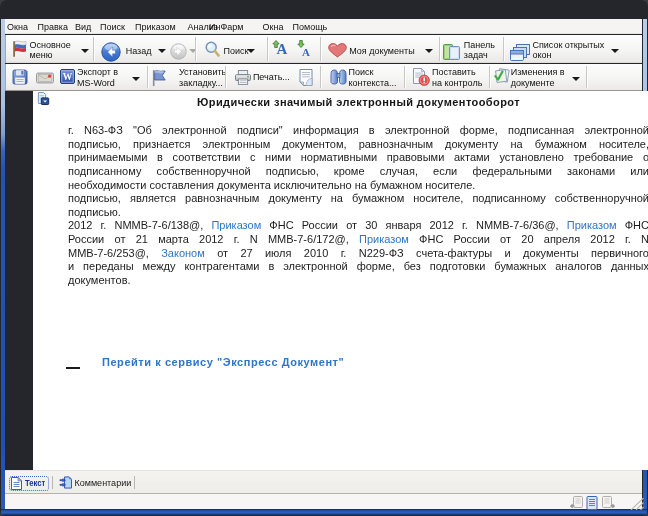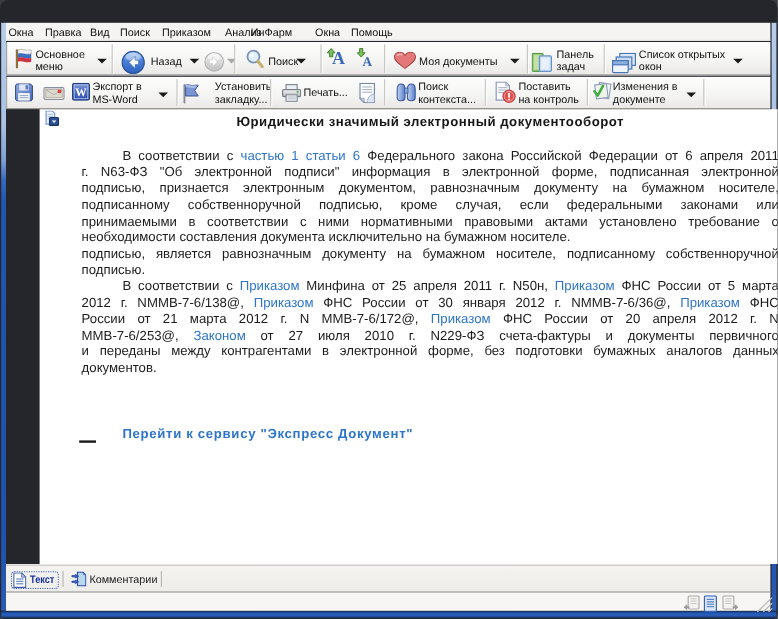--- a/index.html
+++ b/index.html
@@ -279,29 +279,27 @@
     <svg id="docicon" width="14" height="13" viewBox="0 0 14 13">
       <path d="M2.4 0.5 L7.6 0.5 L9.6 2.5 L9.6 11.5 L2.4 11.5 Z" fill="#eaf1fa" stroke="#7a9ac8"></path>
       <rect x="3.6" y="3" width="4.6" height="0.8" fill="#a9c0dd"></rect>
       <rect x="3.6" y="4.8" width="4.6" height="0.8" fill="#a9c0dd"></rect>
       <rect x="3.6" y="6.6" width="4.6" height="0.8" fill="#a9c0dd"></rect>
       <rect x="5.3" y="5.9" width="7.4" height="6.6" rx="0.8" fill="#2a5298" stroke="#16305e"></rect>
       <path d="M7.2 8.4 L11 8.4 L9.1 10.4 Z" fill="#fff"></path>
     </svg>
     <div id="doctitle">Юридически значимый электронный документооборот</div>
     <div class="body">
-      <div class="jline ind">В соответствии с <a class="lnk">частью 1 статьи 6</a> Федерального закона Российской Федерации от 6 апреля 2011</div>
       <div class="jline">г. N63-ФЗ "Об электронной подписи" информация в электронной форме, подписанная электронной</div>
       <div class="jline">подписью, признается электронным документом, равнозначным документу на бумажном носителе,</div>
+      <div class="jline">принимаемыми в соответствии с ними нормативными правовыми актами установлено требование о</div>
       <div class="jline">подписанному собственноручной подписью, кроме случая, если федеральными законами или</div>
-      <div class="jline">принимаемыми в соответствии с ними нормативными правовыми актами установлено требование о</div>
       <div class="lline">необходимости составления документа исключительно на бумажном носителе.</div>
       <div class="jline">подписью, является равнозначным документу на бумажном носителе, подписанному собственноручной</div>
       <div class="lline">подписью.</div>
-      <div class="jline ind">В соответствии с <a class="lnk">Приказом</a> Минфина от 25 апреля 2011 г. N50н, <a class="lnk">Приказом</a> ФНС России от 5 марта</div>
       <div class="jline">2012 г. NММВ-7-6/138@, <a class="lnk">Приказом</a> ФНС России от 30 января 2012 г. NММВ-7-6/36@, <a class="lnk">Приказом</a> ФНС</div>
       <div class="jline">России от 21 марта 2012 г. N ММВ-7-6/172@, <a class="lnk">Приказом</a> ФНС России от 20 апреля 2012 г. N</div>
       <div class="jline">ММВ-7-6/253@, <a class="lnk">Законом</a> от 27 июля 2010 г. N229-ФЗ счета-фактуры и документы первичного</div>
       <div class="jline">и переданы между контрагентами в электронной форме, без подготовки бумажных аналогов данных</div>
       <div class="lline">документов.</div>
     </div>
     <div id="dashline"></div>
     <div id="linkline">Перейти к сервису "Экспресс Документ"</div>
   </div>
   <div id="tabbar">

